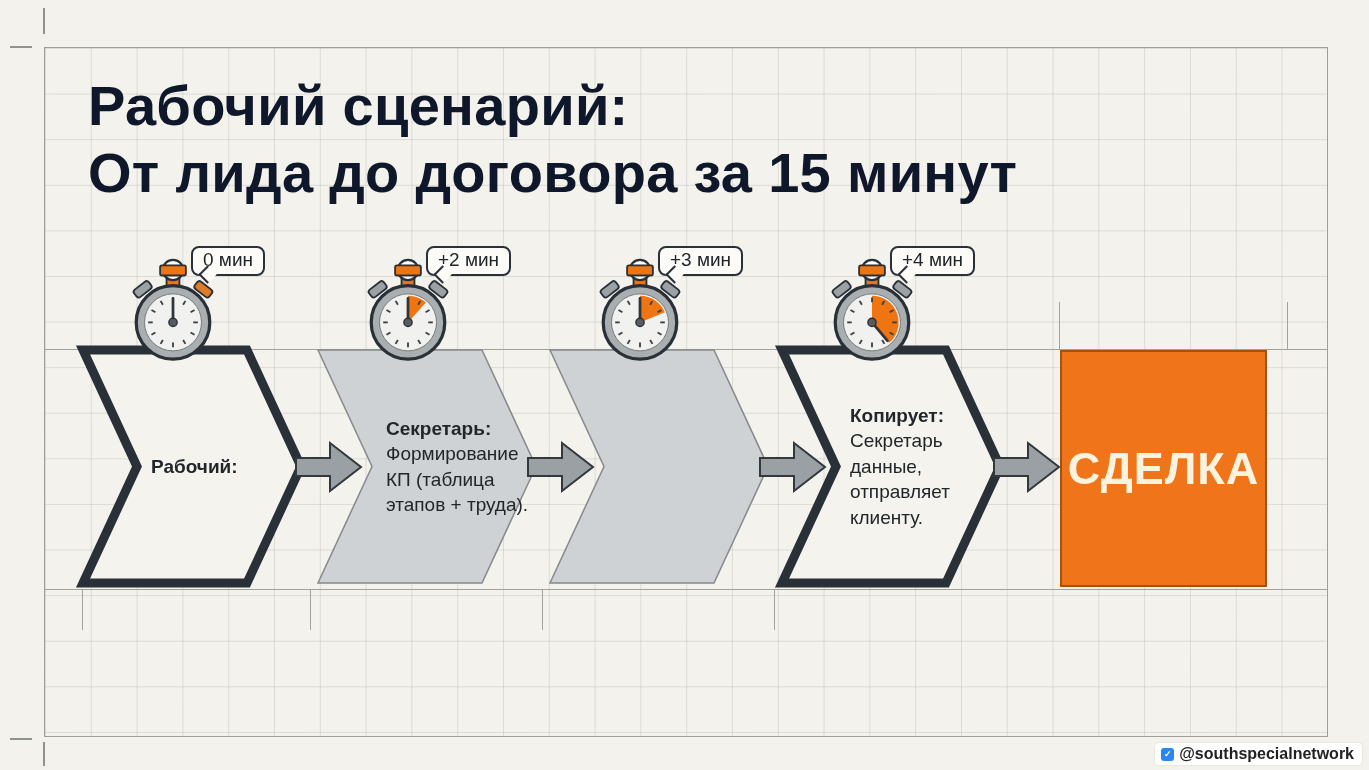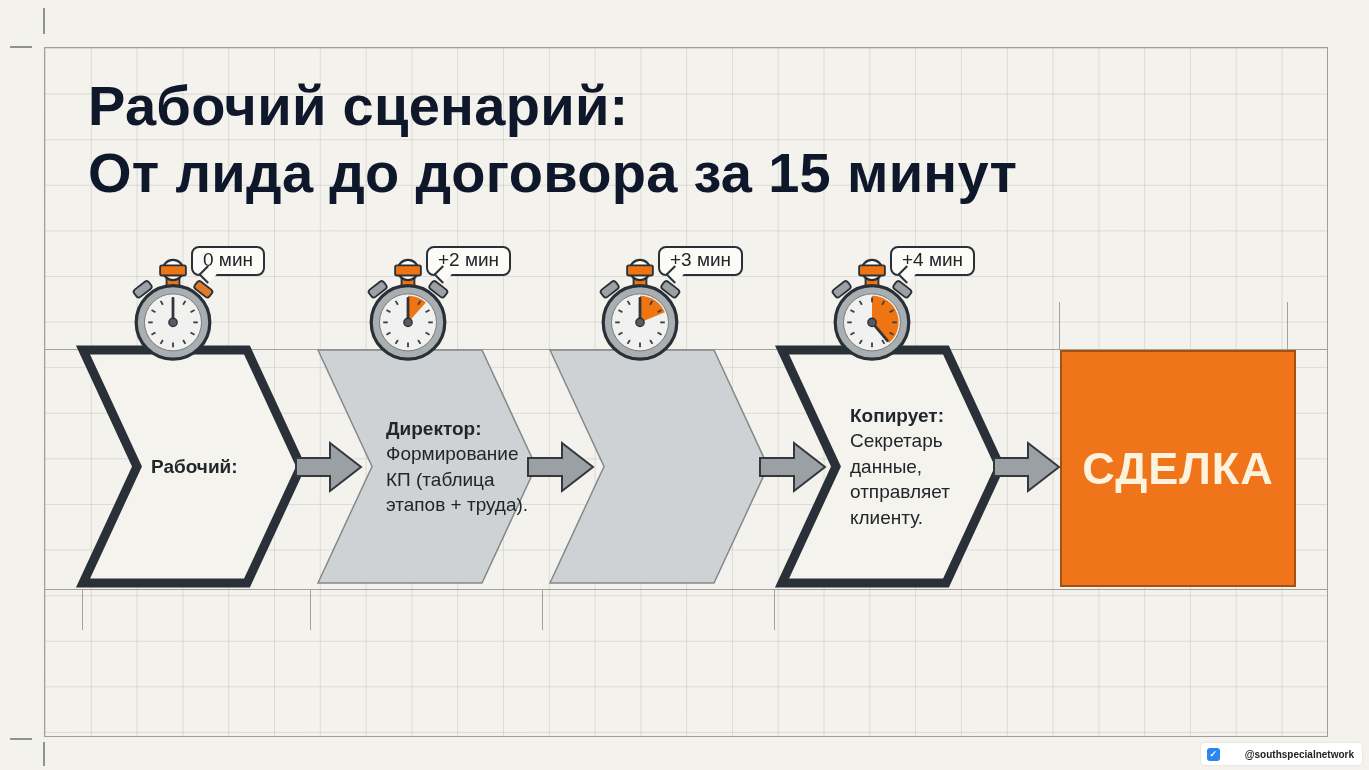--- a/index.html
+++ b/index.html
@@ -48,39 +48,39 @@
   }
   .bubble::after {
     content:""; position:absolute; left:8px; bottom:-7px; width:11px; height:11px;
     background:#FCFBF7; transform:rotate(45deg);
     border-left:2px solid #2A3038; border-bottom:2px solid #2A3038;
   }
 
   .flow-arrow { position:absolute; top:438px; width:66px; height:58px; z-index:3; overflow:visible; }
 
   .deal {
-    position:absolute; left:1060px; top:350px; width:236px; height:237px; z-index:2;
+    position:absolute; left:1060px; top:350px; width:207px; height:237px; z-index:2;
     background:#F0741A; border:2px solid rgba(100,55,12,0.55);
     display:flex; flex-direction:column; align-items:center; justify-content:center;
     text-align:center;
   }
   .deal-title { font-size:45px; font-weight:bold; color:#FCF3DF; letter-spacing:1px; }
   .deal-sub { width:190px; margin-top:8px; font-size:19px; line-height:1.25; color:#F6DFAC; }
 
   .watermark {
     position:absolute; right:7px; bottom:5px; z-index:6;
     background:#FFFFFF; border-radius:4px; height:22px;
     display:flex; align-items:center; gap:5px; padding:0 8px 0 6px;
     box-shadow:0 0 2px rgba(0,0,0,0.15);
   }
   .wm-icon {
     width:13px; height:13px; background:#2B87F0; border-radius:3px;
     color:#fff; font-size:9px; line-height:13px; text-align:center; font-weight:bold;
   }
-  .wm-text { font-size:10px; font-weight:bold; color:#222;margin-left:20px; }
+  .wm-text { font-size:16px; font-weight:bold; color:#222; }
 </style>
 </head>
 <body>
 
 <div class="frame"></div>
 
 <div class="crop" style="left:43px; top:8px; width:1.5px; height:26px;"></div>
 <div class="crop" style="left:10px; top:46px; width:22px; height:1.5px;"></div>
 <div class="crop" style="left:43px; top:742px; width:1.5px; height:24px;"></div>
 <div class="crop" style="left:10px; top:738px; width:22px; height:1.5px;"></div>
@@ -134,21 +134,21 @@
       <circle cx="50" cy="70" r="4.5" fill="#565C61" stroke="#2A3038" stroke-width="1.5"></circle>
     </svg>
   <div class="bubble">0 мин</div>
 </div>
 
 <div class="step" style="left:318px">
   <svg class="chevron" width="218" height="233">
     <polygon points="0,0 164,0 218,116.5 164,233 0,233 54,116.5" fill="#CFD2D4" stroke="#85898C" stroke-width="1.5" stroke-linejoin="miter"></polygon>
   </svg>
   <div class="step-text">
-    <div class="step-title">Директор:</div>
+    <div class="step-title">Секретарь:</div>
     <div class="step-body">Формирование КП (таблица этапов + труда).</div>
   </div>
   <svg class="stopwatch" viewBox="0 0 100 112">
       <g transform="rotate(-38 17 34)">
         <rect x="7" y="29" width="20" height="10" rx="3" fill="#9BA1A4" stroke="#2A3038" stroke-width="2"></rect>
       </g>
       <g transform="rotate(38 83 34)">
         <rect x="73" y="29" width="20" height="10" rx="3" fill="#9BA1A4" stroke="#2A3038" stroke-width="2"></rect>
       </g>
       <rect x="43" y="18" width="14" height="16" fill="#EF7412" stroke="#2A3038" stroke-width="2"></rect>

